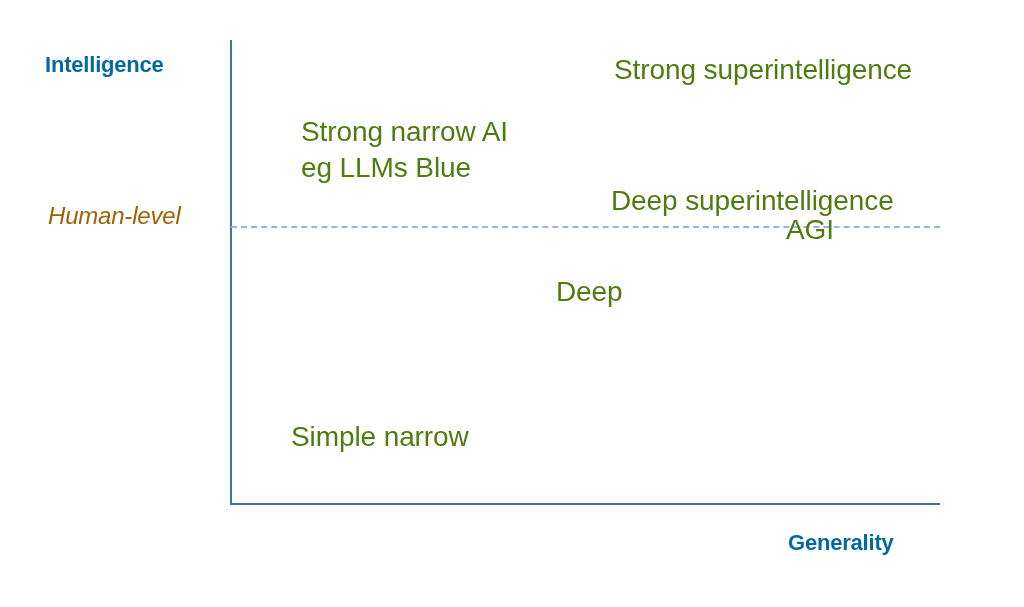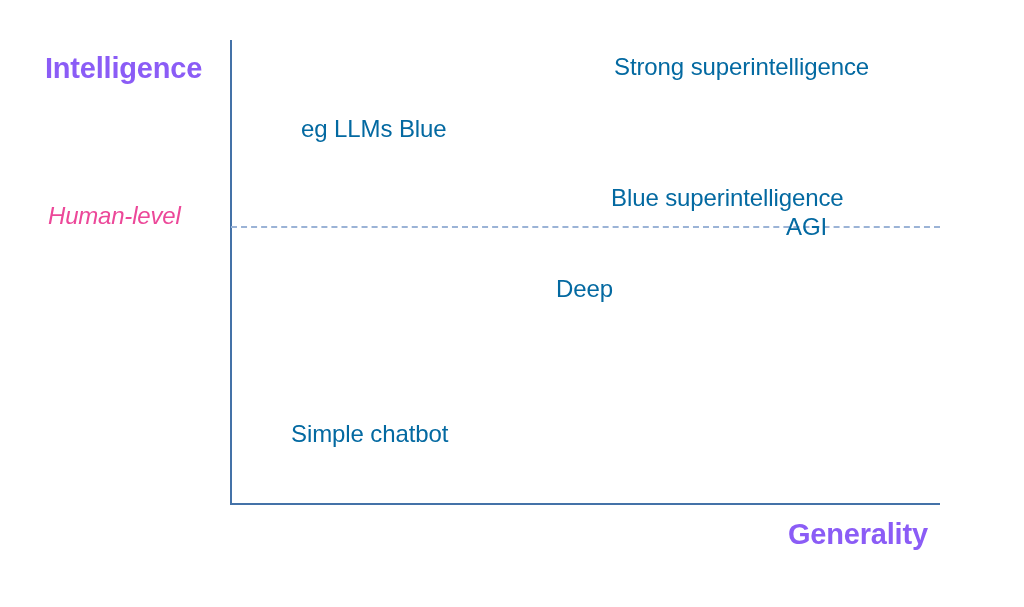--- a/index.html
+++ b/index.html
@@ -44,45 +44,45 @@
     top: 226px;
     width: 709px;
     height: 0;
     border-top: 2px dashed #9bb3d6;
   }
 
   
   .axis-title {
     position: absolute;
     font-weight: bold;
-    font-size: 29px;
-    color: #8b5cf6;
+    font-size: 22px;
+    color: #0369a1;
     white-space: nowrap;
     letter-spacing: -0.2px;
   }
   #axis-title-y { left: 45px;  top: 52px; }
-  #axis-title-x { left: 788px; top: 518px; text-align: center; }
+  #axis-title-x { left: 788px; top: 530px; text-align: center; }
 
   
   .threshold-label {
     position: absolute;
     font-style: italic;
     font-size: 24px;
-    color: #ec4899;
+    color: #a16207;
     white-space: nowrap;
     left: 48px;
     top: 202px;
     letter-spacing: -0.2px;
   }
 
   
   .entity {
     position: absolute;
-    font-size: 24px;
-    color: #0369a1;
+    font-size: 28px;
+    color: #4d7c0f;
     white-space: nowrap;
     line-height: 1.28;
     letter-spacing: -0.1px;
   }
   #entity-strong-superintelligence { left: 614px; top: 52px; }
   #entity-strong-narrow-ai         { left: 301px; top: 114px; }
   #entity-weak-superintelligence   { left: 611px; top: 183px; }
   #entity-agi                      { left: 786px; top: 212px; }
   #entity-llms                     { left: 556px; top: 274px; }
   #entity-simple-chatbot           { left: 291px; top: 419px; }
@@ -101,24 +101,25 @@
 
   <div class="axis-title" id="axis-title-y">Intelligence</div>
 
   <div class="axis-title" id="axis-title-x">Generality</div>
 
   <div class="threshold-label">Human-level</div>
 
   <div class="entity" id="entity-strong-superintelligence">Strong superintelligence</div>
 
   <div class="entity" id="entity-strong-narrow-ai">
+    <span class="entity-line">Strong narrow AI</span>
     <span class="entity-line">eg LLMs Blue</span>
   </div>
 
-  <div class="entity" id="entity-weak-superintelligence">Blue superintelligence</div>
+  <div class="entity" id="entity-weak-superintelligence">Deep superintelligence</div>
 
   <div class="entity" id="entity-agi">AGI</div>
 
   <div class="entity" id="entity-llms">Deep</div>
 
-  <div class="entity" id="entity-simple-chatbot">Simple chatbot</div>
+  <div class="entity" id="entity-simple-chatbot">Simple narrow</div>
 
 </div>
 
 </body></html>

